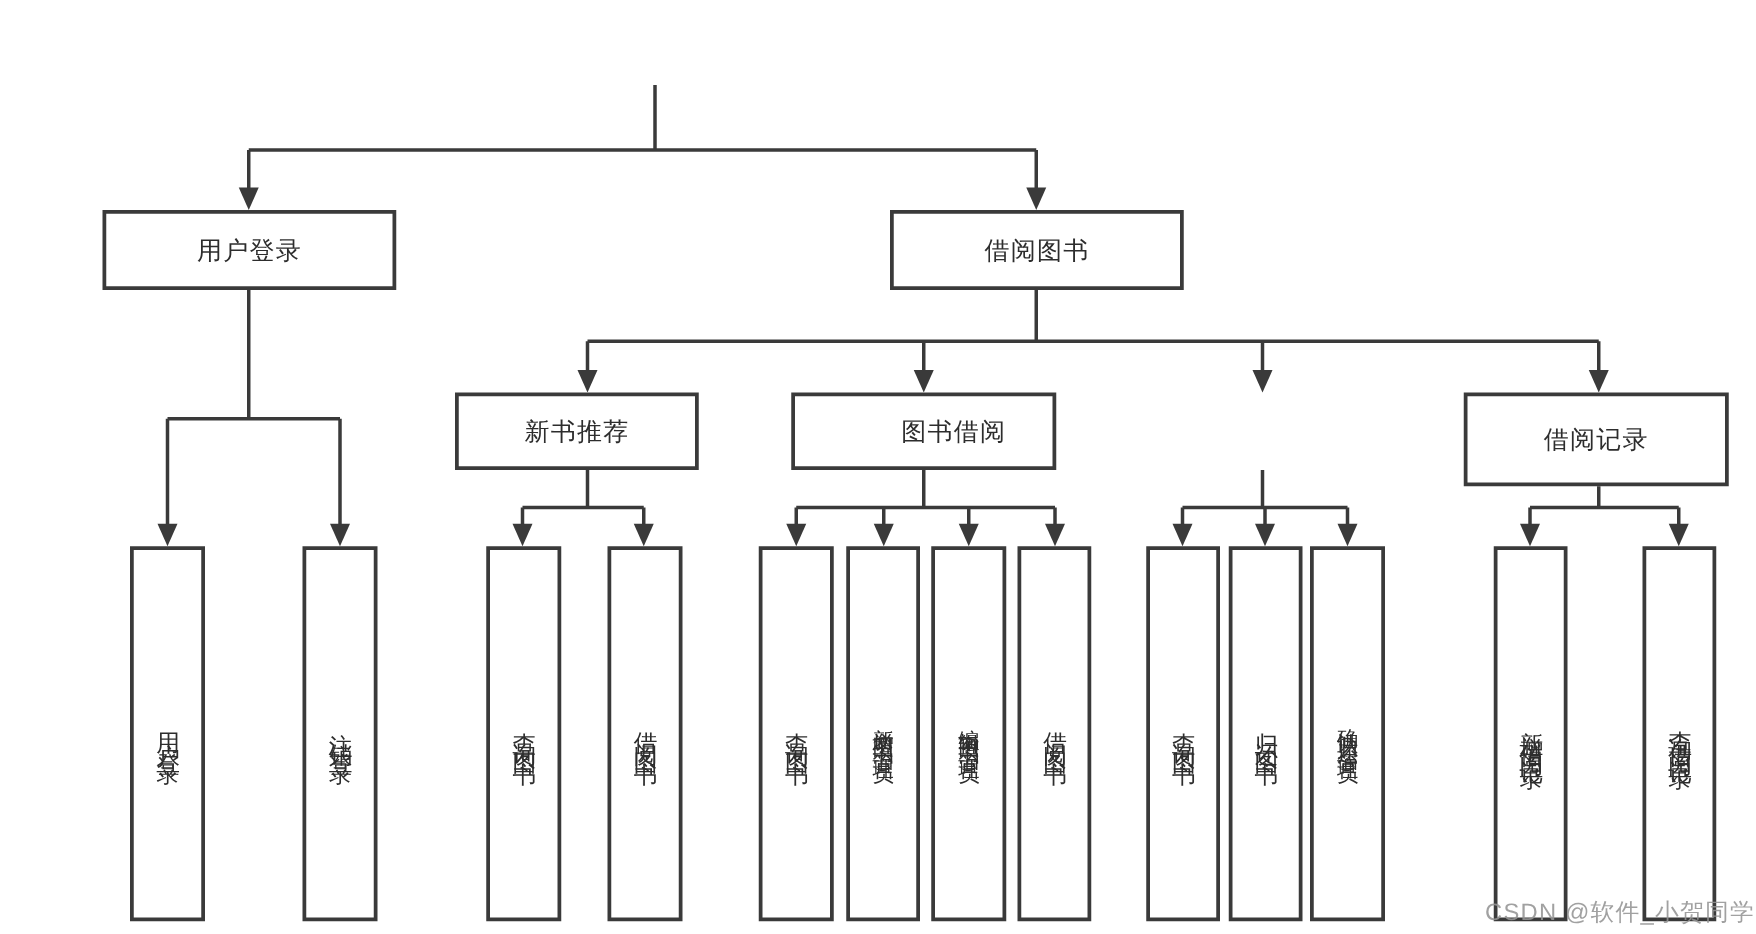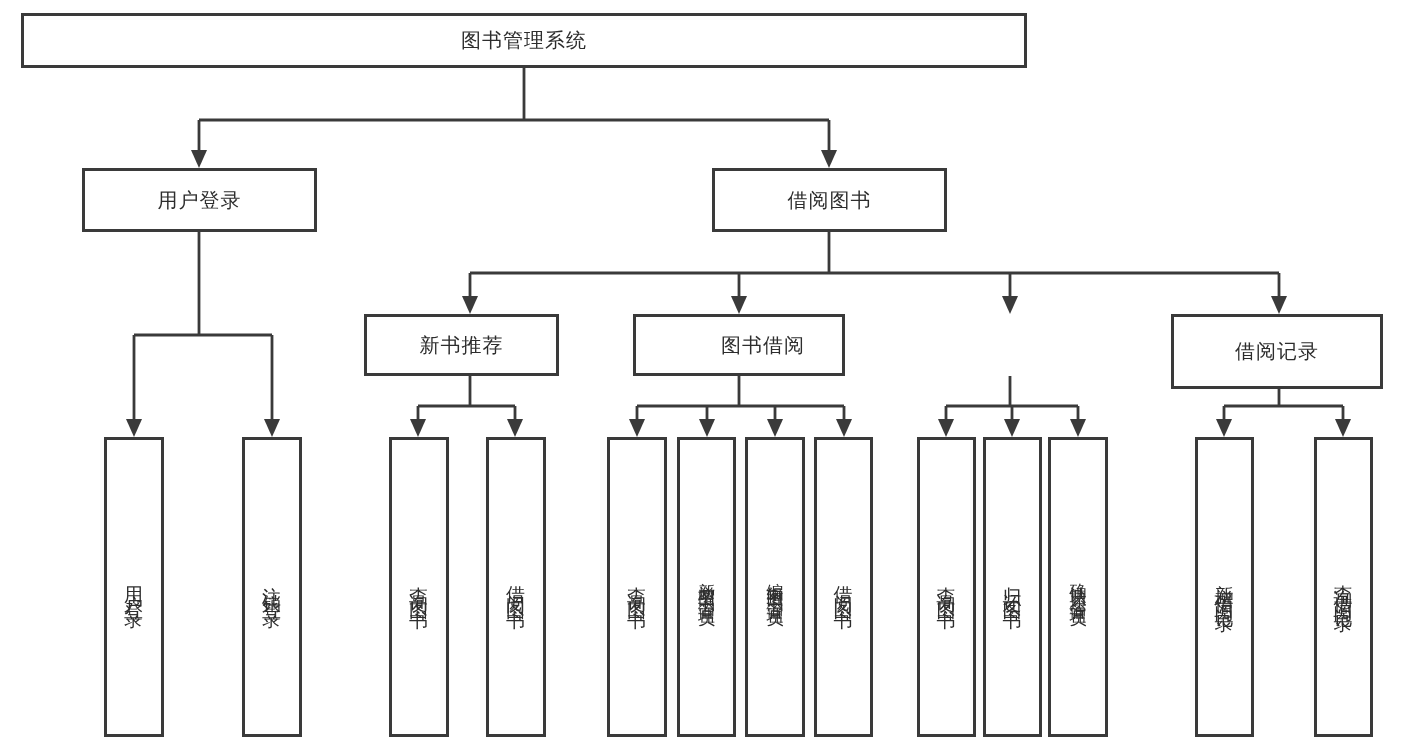--- a/index.html
+++ b/index.html
@@ -107,21 +107,20 @@
       <polygon points="767,419 783,419 775,437"></polygon>
       <polygon points="836,419 852,419 844,437"></polygon>
       <polygon points="938,419 954,419 946,437"></polygon>
       <polygon points="1004,419 1020,419 1012,437"></polygon>
       <polygon points="1070,419 1086,419 1078,437"></polygon>
       <polygon points="1216,419 1232,419 1224,437"></polygon>
       <polygon points="1335,419 1351,419 1343,437"></polygon>
     </g>
   </svg>
 
-  <div class="node hnode" style="left:21px;top:13px;width:1006px;height:55px;">图书管理系统</div>
 
   <div class="node hnode" style="left:82px;top:168px;width:235px;height:64px;">用户登录</div>
   <div class="node hnode" style="left:712px;top:168px;width:235px;height:64px;">借阅图书</div>
 
   <div class="node hnode" style="left:364px;top:314px;width:195px;height:62px;">新书推荐</div>
   <div class="node hnode" style="left:633px;top:314px;width:212px;height:62px;padding-left:48px;">图书借阅</div>
   <div class="node hnode" style="left:1171px;top:314px;width:212px;height:75px;">借阅记录</div>
 
   <div class="node leaf" style="left:104px;top:437px;width:60px;height:300px;">用户登录</div>
   <div class="node leaf" style="left:242px;top:437px;width:60px;height:300px;">注销登录</div>
@@ -134,14 +133,15 @@
   <div class="node leaf small" style="left:745px;top:437px;width:60px;height:300px;">编辑图书（管理员）</div>
   <div class="node leaf" style="left:814px;top:437px;width:59px;height:300px;">借阅图书</div>
 
   <div class="node leaf" style="left:917px;top:437px;width:59px;height:300px;">查询图书</div>
   <div class="node leaf" style="left:983px;top:437px;width:59px;height:300px;">归还图书</div>
   <div class="node leaf small" style="left:1048px;top:437px;width:60px;height:300px;">确认归还（管理员）</div>
 
   <div class="node leaf mid" style="left:1195px;top:437px;width:59px;height:300px;">新增借阅记录</div>
   <div class="node leaf mid" style="left:1314px;top:437px;width:59px;height:300px;">查询借阅记录</div>
 
+  <div class="watermark">CSDN @软件_小贺同学</div>
 
 </div>
 
 </body></html>

